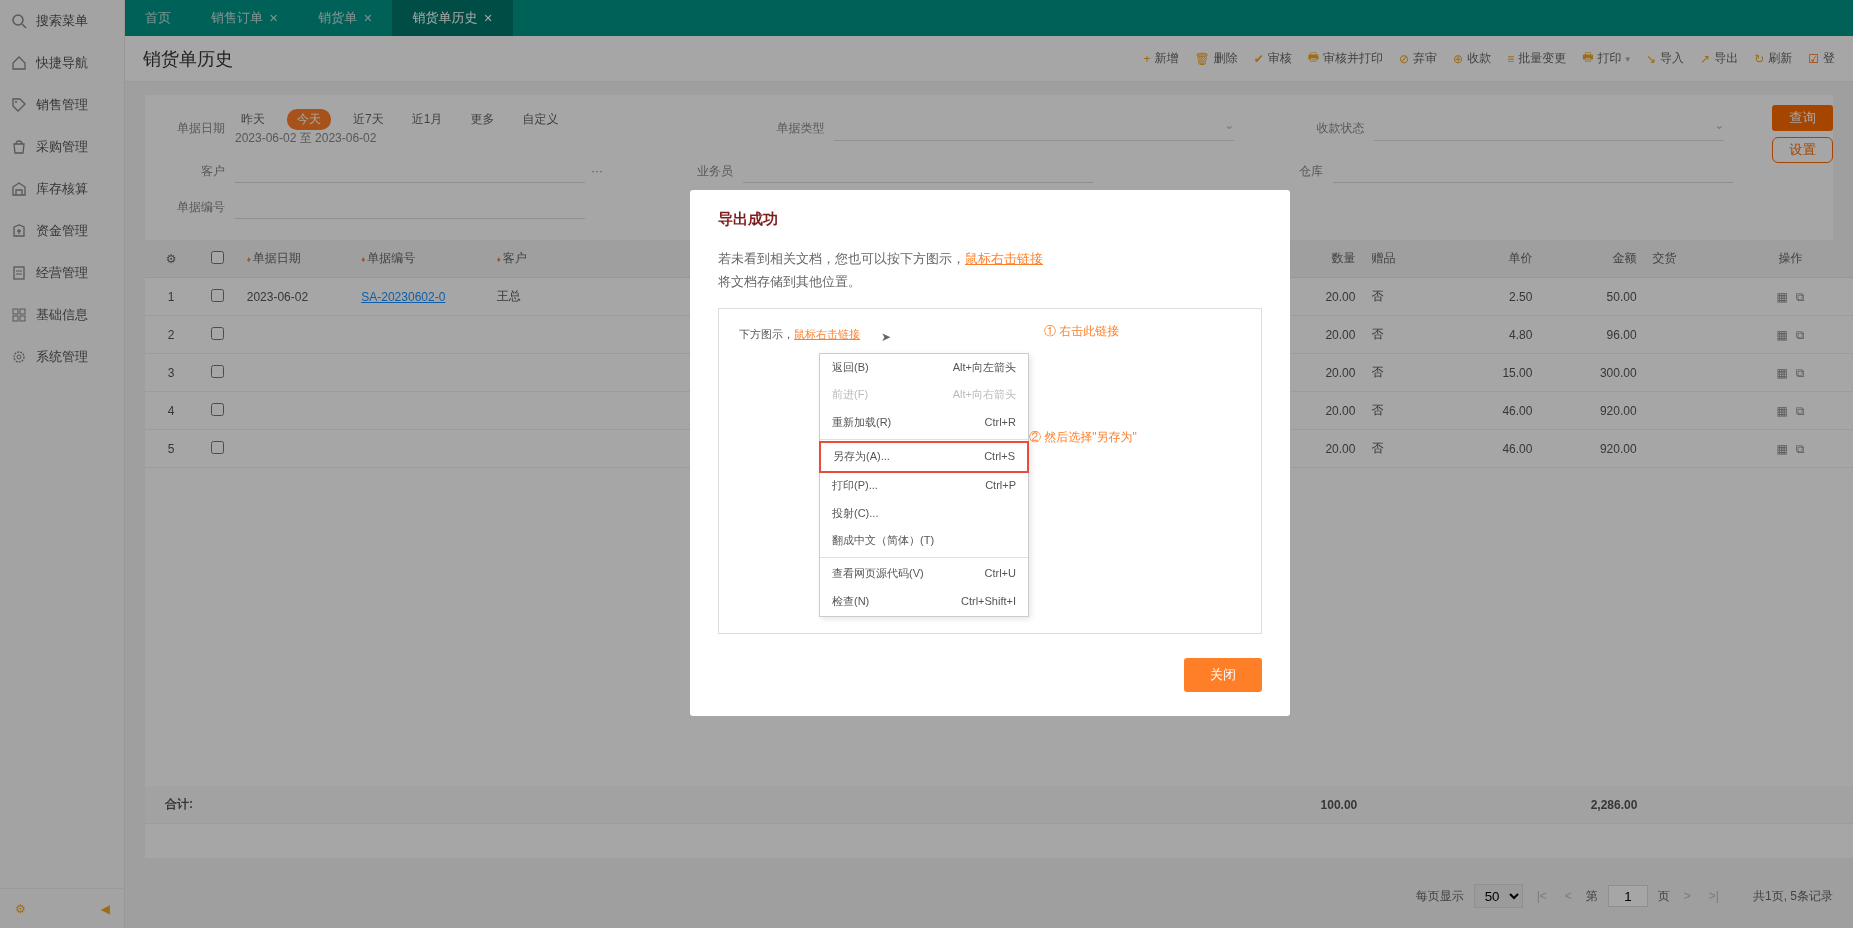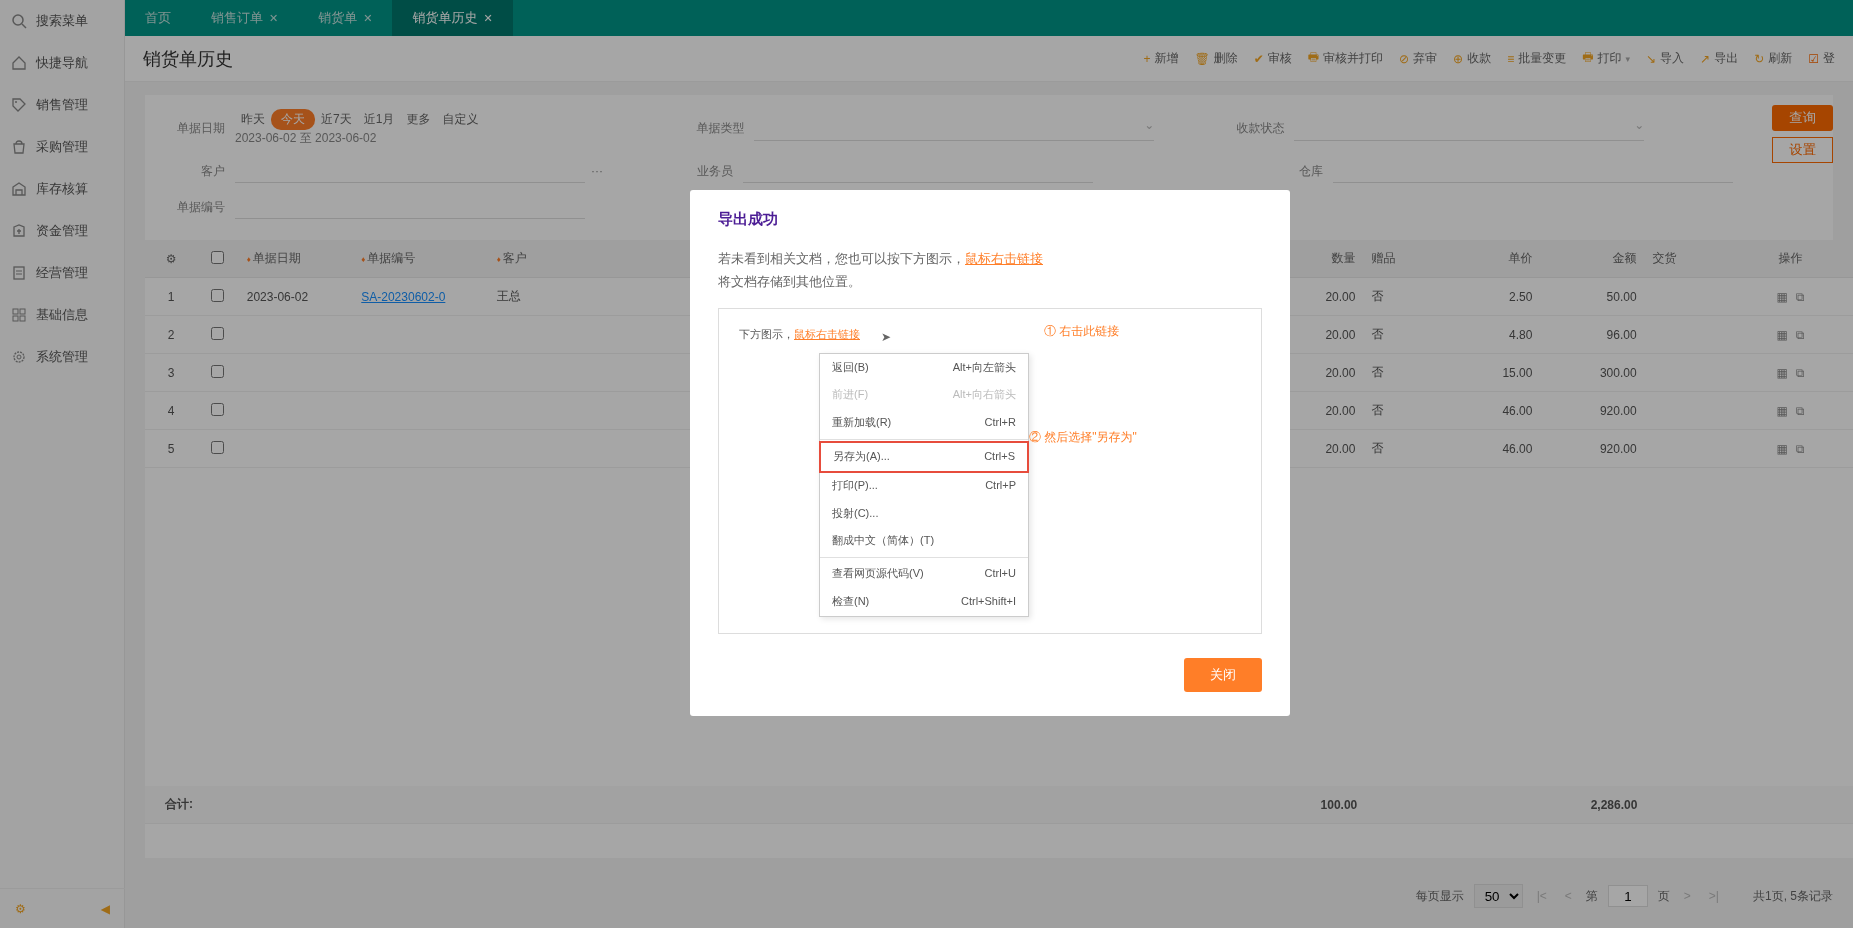--- a/index.html
+++ b/index.html
@@ -21,31 +21,31 @@
 .page-header { position: absolute; left: 125px; top: 36px; right: 0; height: 46px; background: #fff; display: flex; align-items: center; justify-content: space-between; padding: 0 18px; border-bottom: 1px solid #eee; }
 .page-title { font-size: 18px; color: #333; }
 .toolbar { display: flex; align-items: center; gap: 16px; }
 .toolbar-btn { display: flex; align-items: center; gap: 4px; color: #666; cursor: pointer; font-size: 12px; }
 .toolbar-btn .ticon { color: #f5a623; font-size: 12px; }
 
 
 .filter-area { position: absolute; left: 145px; top: 95px; right: 20px; background: #fff; padding: 14px 20px; }
 .filter-row { display: flex; align-items: center; margin-bottom: 12px; gap: 50px; }
 .filter-label { color: #888; font-size: 12px; width: 60px; text-align: right; margin-right: 10px; }
-.date-ranges { display: flex; align-items: center; gap: 0; }
+.date-ranges { display: flex; align-items: center; gap: 16px; }
 .date-tag { color: #666; cursor: pointer; padding: 2px 6px; }
 .date-tag.active { background: #ff7e28; color: #fff; border-radius: 10px; padding: 2px 10px; }
 .date-text { color: #888; font-size: 12px; }
 .filter-input { border: none; border-bottom: 1px solid #ddd; width: 350px; height: 24px; background: transparent; }
 .fs-wrap { position: relative; width: 400px; border-bottom: 1px solid #ddd; }
 .fs-caret { position: absolute; right: 0; top: 2px; color: #bbb; }
 .filter-block { display: flex; align-items: center; }
 .action-btns { position: absolute; right: 0; top: 10px; display: flex; flex-direction: column; gap: 6px; }
 .btn-primary { background: #ff6a00; color: #fff; border: none; padding: 4px 16px; border-radius: 3px; cursor: pointer; }
-.btn-secondary { background: #fff; color: #ff6a00; border: 1px solid #ff6a00; padding: 3px 16px; border-radius: 0; cursor: pointer; }
+.btn-secondary { background: #fff; color: #ff6a00; border: 1px solid #ff6a00; padding: 3px 16px; border-radius: 6px; cursor: pointer; }
 
 
 .table-wrap { position: absolute; left: 145px; top: 240px; right: 0; bottom: 70px; background: #fff; overflow: hidden; }
 table { width: 100%; border-collapse: collapse; font-size: 12px; }
 th { background: #f5f5f5; padding: 10px 8px; text-align: left; color: #666; font-weight: normal; border-bottom: 1px solid #e8e8e8; white-space: nowrap; }
 td { padding: 10px 8px; border-bottom: 1px solid #f0f0f0; color: #555; white-space: nowrap; }
 th.num, td.num { text-align: right; }
 .sort-ic { color: #ff7e28; font-size: 8px; margin-right: 2px; }
 .link-cell { color: #1890ff; text-decoration: underline; cursor: pointer; text-align: center; }
 .sum-row td { background: #f9f9f9; font-weight: bold; }
@@ -54,21 +54,21 @@
 
 
 .pagination { position: absolute; right: 20px; bottom: 20px; display: flex; align-items: center; gap: 10px; color: #666; font-size: 12px; }
 .page-input { width: 40px; height: 22px; border: 1px solid #ddd; text-align: center; }
 .page-sel { border: 1px solid #ddd; height: 24px; padding: 0 6px; }
 .pnav { color: #bbb; cursor: pointer; padding: 0 4px; }
 
 
 .overlay { position: absolute; inset: 0; background: rgba(0,0,0,0.35); z-index: 100; }
 .modal { position: absolute; left: 690px; top: 190px; width: 600px; background: #fff; border-radius: 3px; z-index: 101; padding: 0; }
-.modal-header { padding: 20px 28px 0; font-size: 15px; font-weight: bold; color: #4c1d95; }
+.modal-header { padding: 20px 28px 0; font-size: 15px; font-weight: bold; color: #7f1d1d; }
 .modal-body { padding: 18px 28px 24px; font-size: 13px; color: #666; line-height: 1.8; }
 .modal-body .hl { color: #ff7e28; text-decoration: underline; cursor: pointer; }
 .illust { border: 1px solid #ddd; margin-top: 14px; padding: 16px 20px; position: relative; }
 .illust-head { font-size: 11px; color: #555; }
 .illust-head .hl2 { color: #ff7e28; text-decoration: underline; }
 .ctx-menu { border: 1px solid #ccc; width: 210px; margin-top: 8px; font-size: 11px; color: #555; background: #fff; margin-left: 80px; box-shadow: 2px 2px 6px rgba(0,0,0,0.1); }
 .ctx-row { display: flex; justify-content: space-between; padding: 4px 12px; }
 .ctx-row.dis { color: #bbb; gap: 31px; }
 .ctx-row.hl-row { border: 2px solid #e74c3c; margin: -1px; }
 .ctx-sep { height: 1px; background: #e0e0e0; margin: 2px 0; }

